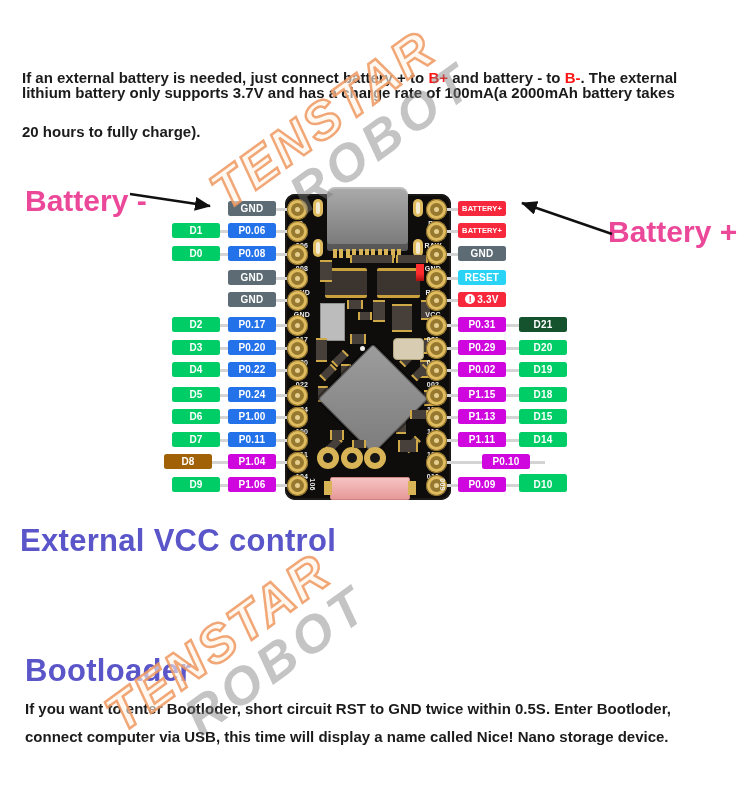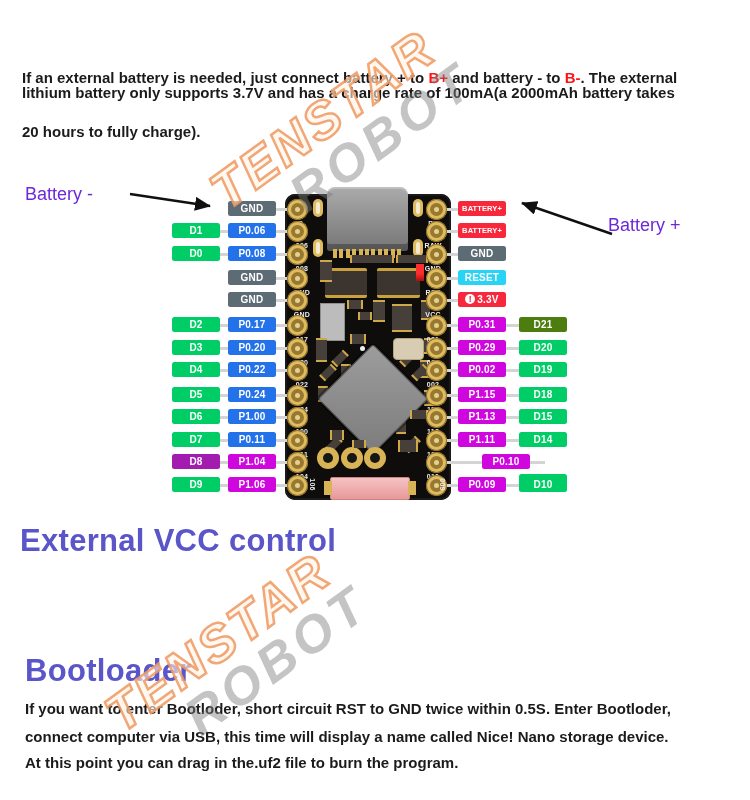--- a/index.html
+++ b/index.html
@@ -3,21 +3,21 @@
 <meta charset="utf-8">
 <style>
   html,body{margin:0;padding:0;background:#fff;}
   .canvas{position:relative;width:750px;height:800px;background:#ffffff;overflow:hidden;
           font-family:"Liberation Sans",sans-serif;}
 
   
   .h{position:absolute;margin:0;font-size:31px;font-weight:bold;color:#5a55c9;letter-spacing:.3px;z-index:6;}
   .tline{position:absolute;left:22px;font-size:15px;font-weight:bold;color:#1b1b1b;white-space:pre;z-index:6;}
   .red{color:#fe1515;}
-  .callout{position:absolute;font-size:18px;font-weight:normal;color:#6d28d9;z-index:10;white-space:pre;}
+  .callout{position:absolute;font-size:30px;font-weight:bold;color:#ec4899;z-index:10;white-space:pre;}
 
   
   .wm{position:absolute;z-index:40;pointer-events:none;font-weight:bold;font-style:italic;line-height:1.02;}
   .wm-l1{font-size:52px;letter-spacing:3px;color:rgba(255,244,230,.6);
          -webkit-text-stroke:2.5px rgba(238,152,95,.85);}
   .wm-l2{font-size:52px;letter-spacing:5px;color:rgba(125,125,125,.45);margin:-4px 0 0 62px;}
 
   
   .arrows{position:absolute;left:0;top:0;z-index:12;pointer-events:none;}
 
@@ -196,21 +196,21 @@
       <div class="pbox" style="left: 172px; top: 409px; background: rgb(0, 205, 102);">D6</div>
       <div class="pbox" style="left: 228px; top: 409px; background: rgb(36, 114, 234);">P1.00</div>
       <div class="pad" style="left: 287px; top: 407px;"></div>
       <div class="silk" style="left: 286px; top: 428px; width: 32px;">100</div>
       <div class="pline" style="left: 196px; top: 439px; width: 102px;"></div>
       <div class="pbox" style="left: 172px; top: 432px; background: rgb(0, 205, 102);">D7</div>
       <div class="pbox" style="left: 228px; top: 432px; background: rgb(36, 114, 234);">P0.11</div>
       <div class="pad" style="left: 287px; top: 430px;"></div>
       <div class="silk" style="left: 286px; top: 451px; width: 32px;">011</div>
       <div class="pline" style="left: 196px; top: 461px; width: 102px;"></div>
-      <div class="pbox" style="left: 172px; top: 454px; background: #a21caf;">D8</div>
+      <div class="pbox" style="left: 164px; top: 454px; background: #a16207;">D8</div>
       <div class="pbox" style="left: 228px; top: 454px; background: rgb(207, 6, 221);">P1.04</div>
       <div class="pad" style="left: 287px; top: 452px;"></div>
       <div class="silk" style="left: 286px; top: 473px; width: 32px;">104</div>
       <div class="pline" style="left: 196px; top: 484px; width: 102px;"></div>
       <div class="pbox" style="left: 172px; top: 477px; background: rgb(0, 205, 102);">D9</div>
       <div class="pbox" style="left: 228px; top: 477px; background: rgb(207, 6, 221);">P1.06</div>
       <div class="pad" style="left: 287px; top: 475px;"></div>
       <div class="silk rot" style="left: 296px; top: 481px; width: 32px;">106</div>
       <div class="pline" style="left: 437px; top: 208px; width: 47px;"></div>
       <div class="pbox sm" style="left: 458px; top: 201px; background: rgb(248, 40, 60);">BATTERY+</div>
@@ -227,21 +227,21 @@
       <div class="pline" style="left: 437px; top: 277px; width: 47px;"></div>
       <div class="pbox" style="left: 458px; top: 270px; background: rgb(41, 211, 245);">RESET</div>
       <div class="pad" style="left: 426px; top: 268px;"></div>
       <div class="silk" style="left: 417px; top: 289px; width: 32px;">RST</div>
       <div class="pline" style="left: 437px; top: 299px; width: 47px;"></div>
       <div class="pbox" style="left: 458px; top: 292px; background: rgb(248, 40, 60);"><span class="warn">!</span>3.3V</div>
       <div class="pad" style="left: 426px; top: 290px;"></div>
       <div class="silk" style="left: 417px; top: 311px; width: 32px;">VCC</div>
       <div class="pline" style="left: 437px; top: 324px; width: 108px;"></div>
       <div class="pbox" style="left: 458px; top: 317px; background: rgb(207, 6, 221);">P0.31</div>
-      <div class="pbox" style="left: 519px; top: 317px; background: #4d7c0f;">D21</div>
+      <div class="pbox" style="left: 519px; top: 317px; background: #14532d;">D21</div>
       <div class="pad" style="left: 426px; top: 315px;"></div>
       <div class="silk" style="left: 417px; top: 336px; width: 32px;">031</div>
       <div class="pline" style="left: 437px; top: 347px; width: 108px;"></div>
       <div class="pbox" style="left: 458px; top: 340px; background: rgb(207, 6, 221);">P0.29</div>
       <div class="pbox" style="left: 519px; top: 340px; background: rgb(0, 205, 102);">D20</div>
       <div class="pad" style="left: 426px; top: 338px;"></div>
       <div class="silk" style="left: 417px; top: 359px; width: 32px;">029</div>
       <div class="pline" style="left: 437px; top: 369px; width: 108px;"></div>
       <div class="pbox" style="left: 458px; top: 362px; background: rgb(207, 6, 221);">P0.02</div>
       <div class="pbox" style="left: 519px; top: 362px; background: rgb(0, 205, 102);">D19</div>
@@ -272,15 +272,14 @@
       <div class="pbox" style="left: 519px; top: 477px; background: rgb(0, 205, 102);">D10</div>
       <div class="pad" style="left: 426px; top: 475px;"></div>
       <div class="silk rot" style="left: 426px; top: 481px; width: 32px;">009</div>
     </div>
 
   <h1 class="h" style="left:20px;top:523px;">External VCC control</h1>
 
   <h1 class="h" style="left:25px;top:653px;">Bootloader</h1>
   <div class="tline" style="left:25px;top:700px;text-align:center;">If you want to enter Bootloder, short circuit RST to GND twice within 0.5S. Enter Bootloder,</div>
   <div class="tline" style="left:25px;top:728px;">connect computer via USB, this time will display a name called Nice! Nano storage device.</div>
-  <div class="tline" style="left:25px;top:754px;">At this point you can drag in the.uf2 file to burn the program.</div>
 
 </div>
 
 </body></html>

